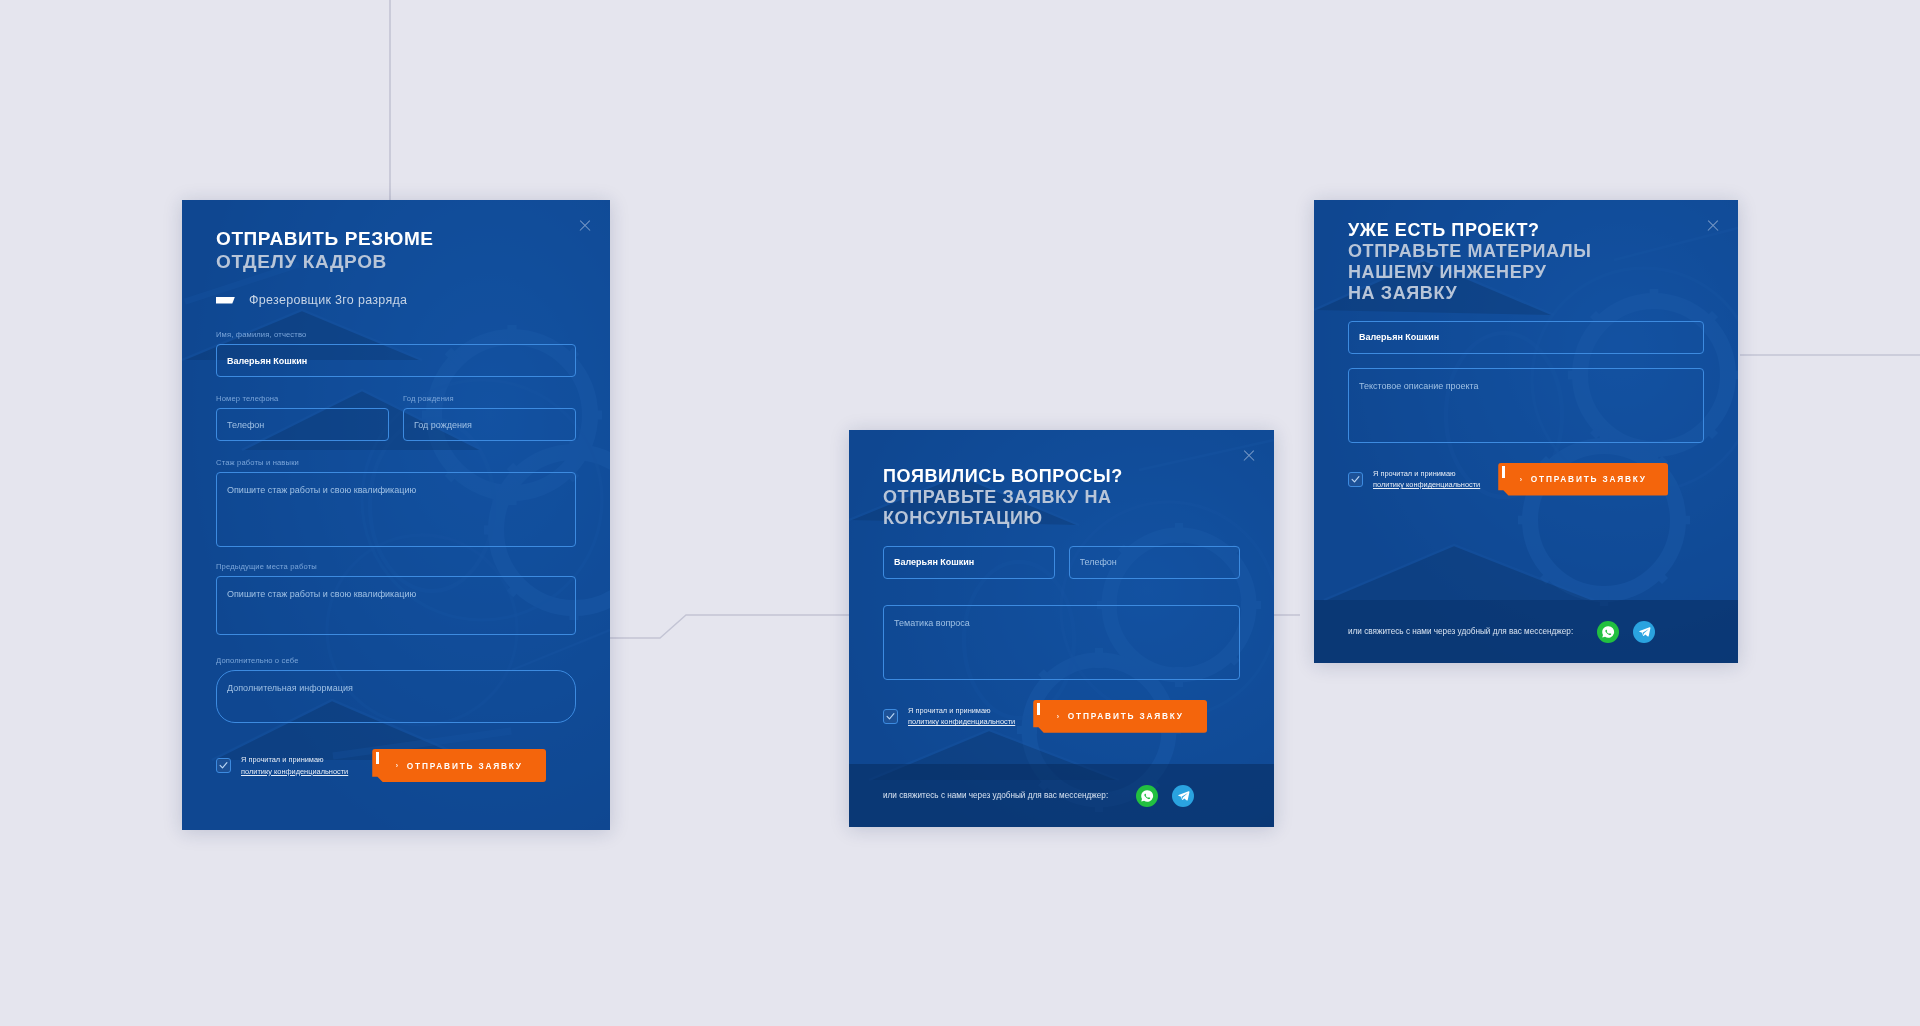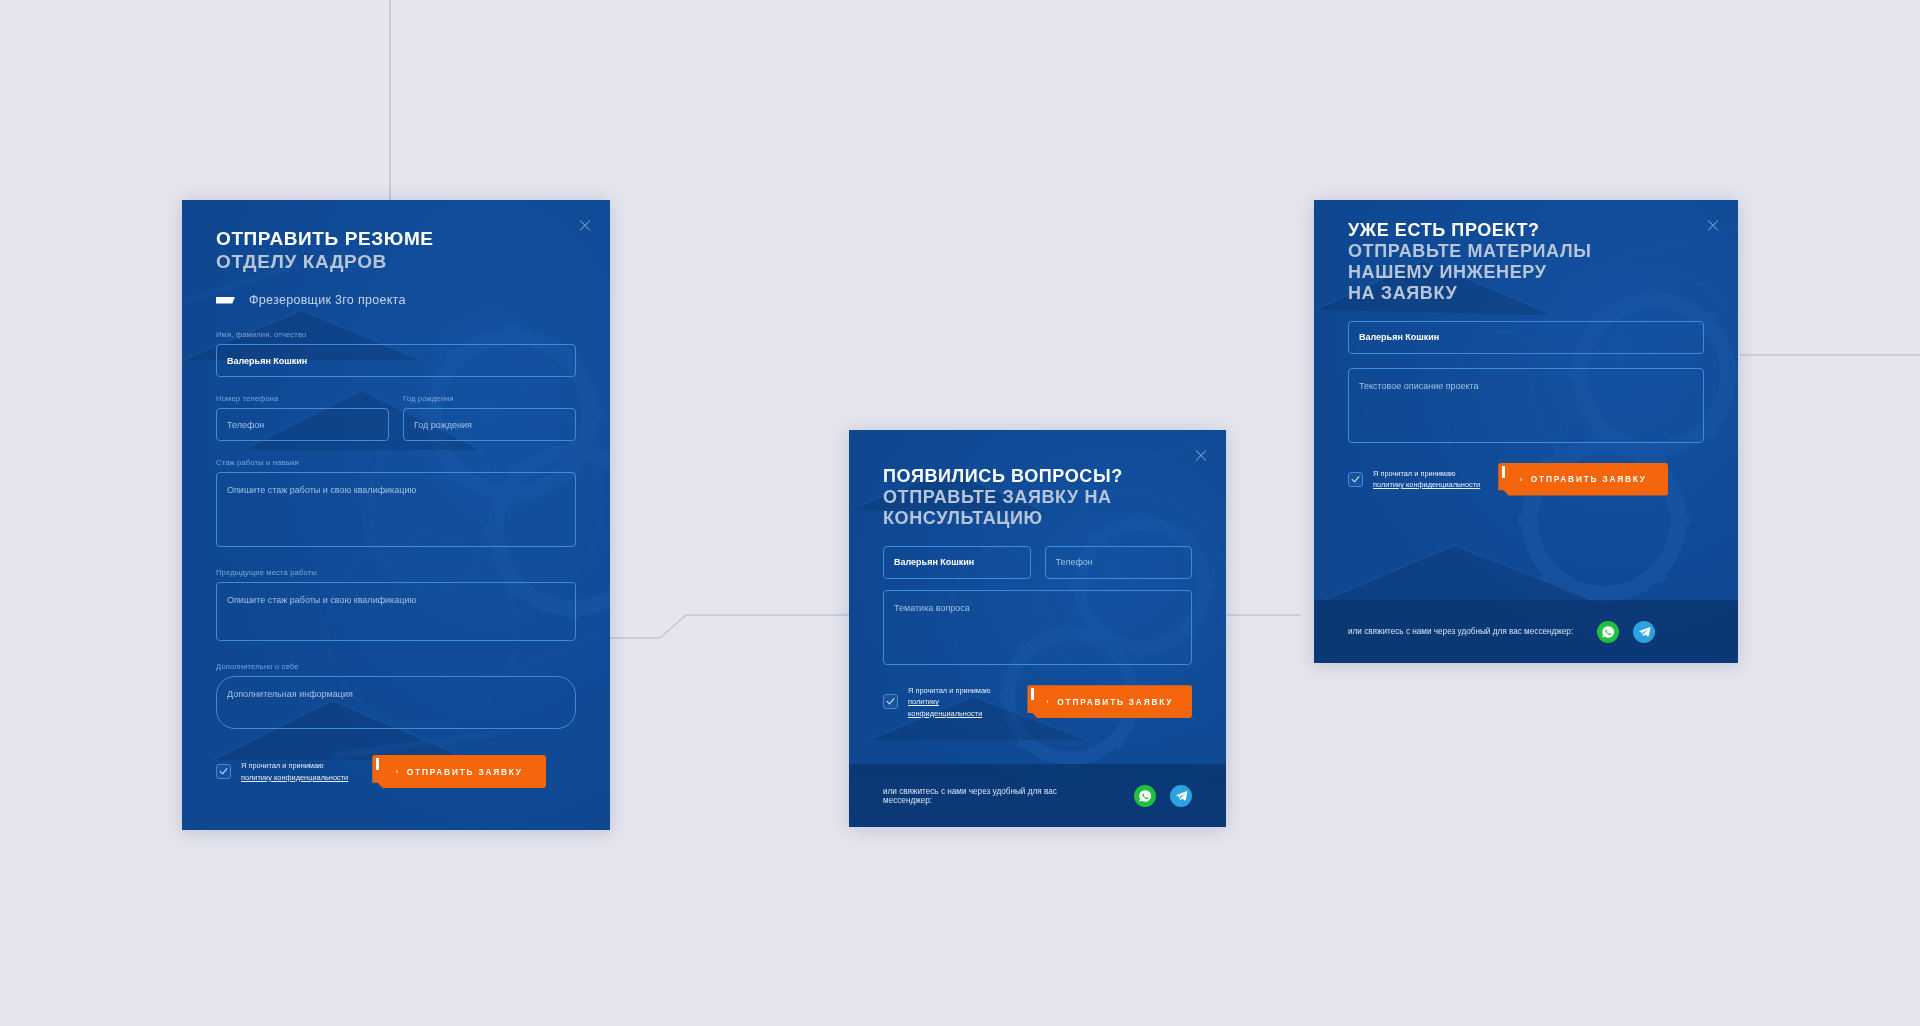--- a/index.html
+++ b/index.html
@@ -198,21 +198,21 @@
     </svg>
 
     <div class="close-btn" style="right:17px; top:18px;"></div>
 
     <div class="inner" style="padding:28px 34px 0 34px;">
       <div class="h-main" style="font-size:19px;">ОТПРАВИТЬ РЕЗЮМЕ</div>
       <div class="h-sub" style="font-size:19px; margin-top:1px;">ОТДЕЛУ КАДРОВ</div>
 
       <div class="role-row" style="margin-top:20px;">
         <span class="role-dash"></span>
-        <span class="role-text">Фрезеровщик 3го проекта</span>
+        <span class="role-text">Фрезеровщик 3го разряда</span>
       </div>
 
       <div style="margin-top:23px;">
         <label class="field-label">Имя, фамилия, отчество</label>
         <input class="inp filled" style="height: 33px;" value="Валерьян Кошкин">
       </div>
 
       <div class="row2" style="margin-top:17px;">
         <div>
           <label class="field-label">Номер телефона</label>
@@ -222,21 +222,21 @@
           <label class="field-label">Год рождения</label>
           <input class="inp" style="height: 33px;" placeholder="Год рождения">
         </div>
       </div>
 
       <div style="margin-top:17px;">
         <label class="field-label">Стаж работы и навыки</label>
         <textarea class="inp" style="height: 75px;" placeholder="Опишите стаж работы и свою квалификацию"></textarea>
       </div>
 
-      <div style="margin-top:17px;">
+      <div style="margin-top:11px;">
         <label class="field-label">Предыдущие места работы</label>
         <textarea class="inp" style="height: 59px;" placeholder="Опишите стаж работы и свою квалификацию"></textarea>
       </div>
 
       <div style="margin-top:17px;">
         <label class="field-label">Дополнительно о себе</label>
         <textarea class="inp" style="height: 53px; border-radius: 19px;" placeholder="Дополнительная информация"></textarea>
       </div>
 
       <div class="foot" style="margin-top:22px;">
@@ -251,21 +251,21 @@
         </div>
         <button class="submit" style="margin-left:24px; width:174px; height:33px;">
           <span class="tick"></span>
           <span class="arrow">›</span>
           <span>ОТПРАВИТЬ ЗАЯВКУ</span>
         </button>
       </div>
     </div>
   </div>
 
-  <div class="modal" style="left:849px; top:430px; width:377px; height:397px;">
+  <div class="modal" style="left:849px; top:430px; width:425px; height:397px;">
 
     <svg class="gearbg" viewBox="0 0 425 397" preserveAspectRatio="xMidYMid slice">
       <defs>
         <radialGradient id="rg2" cx="70%" cy="40%" r="72%">
           <stop offset="0%" stop-color="#1b64bd"></stop>
             <stop offset="100%" stop-color="#0e4288"></stop>
         </radialGradient>
         <g id="gearB">
           <circle r="70" fill="none" stroke="#2f78cc" stroke-width="15"></circle>
           <g stroke="#2f78cc" stroke-width="8">
@@ -299,21 +299,21 @@
     <div class="inner" style="padding:36px 34px 0 34px;">
       <div class="h-main" style="font-size:18px;">ПОЯВИЛИСЬ ВОПРОСЫ?</div>
       <div class="h-sub" style="font-size:18px;">ОТПРАВЬТЕ ЗАЯВКУ НА</div>
       <div class="h-sub" style="font-size:18px;">КОНСУЛЬТАЦИЮ</div>
 
       <div class="row2" style="margin-top:17px;">
         <input class="inp filled" style="height: 33px;" value="Валерьян Кошкин">
         <input class="inp" style="height: 33px;" placeholder="Телефон">
       </div>
 
-      <div style="margin-top:11px;">
+      <div style="margin-top:26px;">
         <textarea class="inp" style="height: 75px;" placeholder="Тематика вопроса"></textarea>
       </div>
 
       <div class="foot" style="margin-top:16px;">
         <div class="cbx">
           <svg width="9" height="9" viewBox="0 0 10 10">
             <path d="M1.2 4.8 L3.9 7.6 L8.8 1.8" fill="none" stroke="#bcd6f4" stroke-width="1.3" stroke-linecap="round" stroke-linejoin="round"></path>
           </svg>
         </div>
         <div class="cbx-text">

